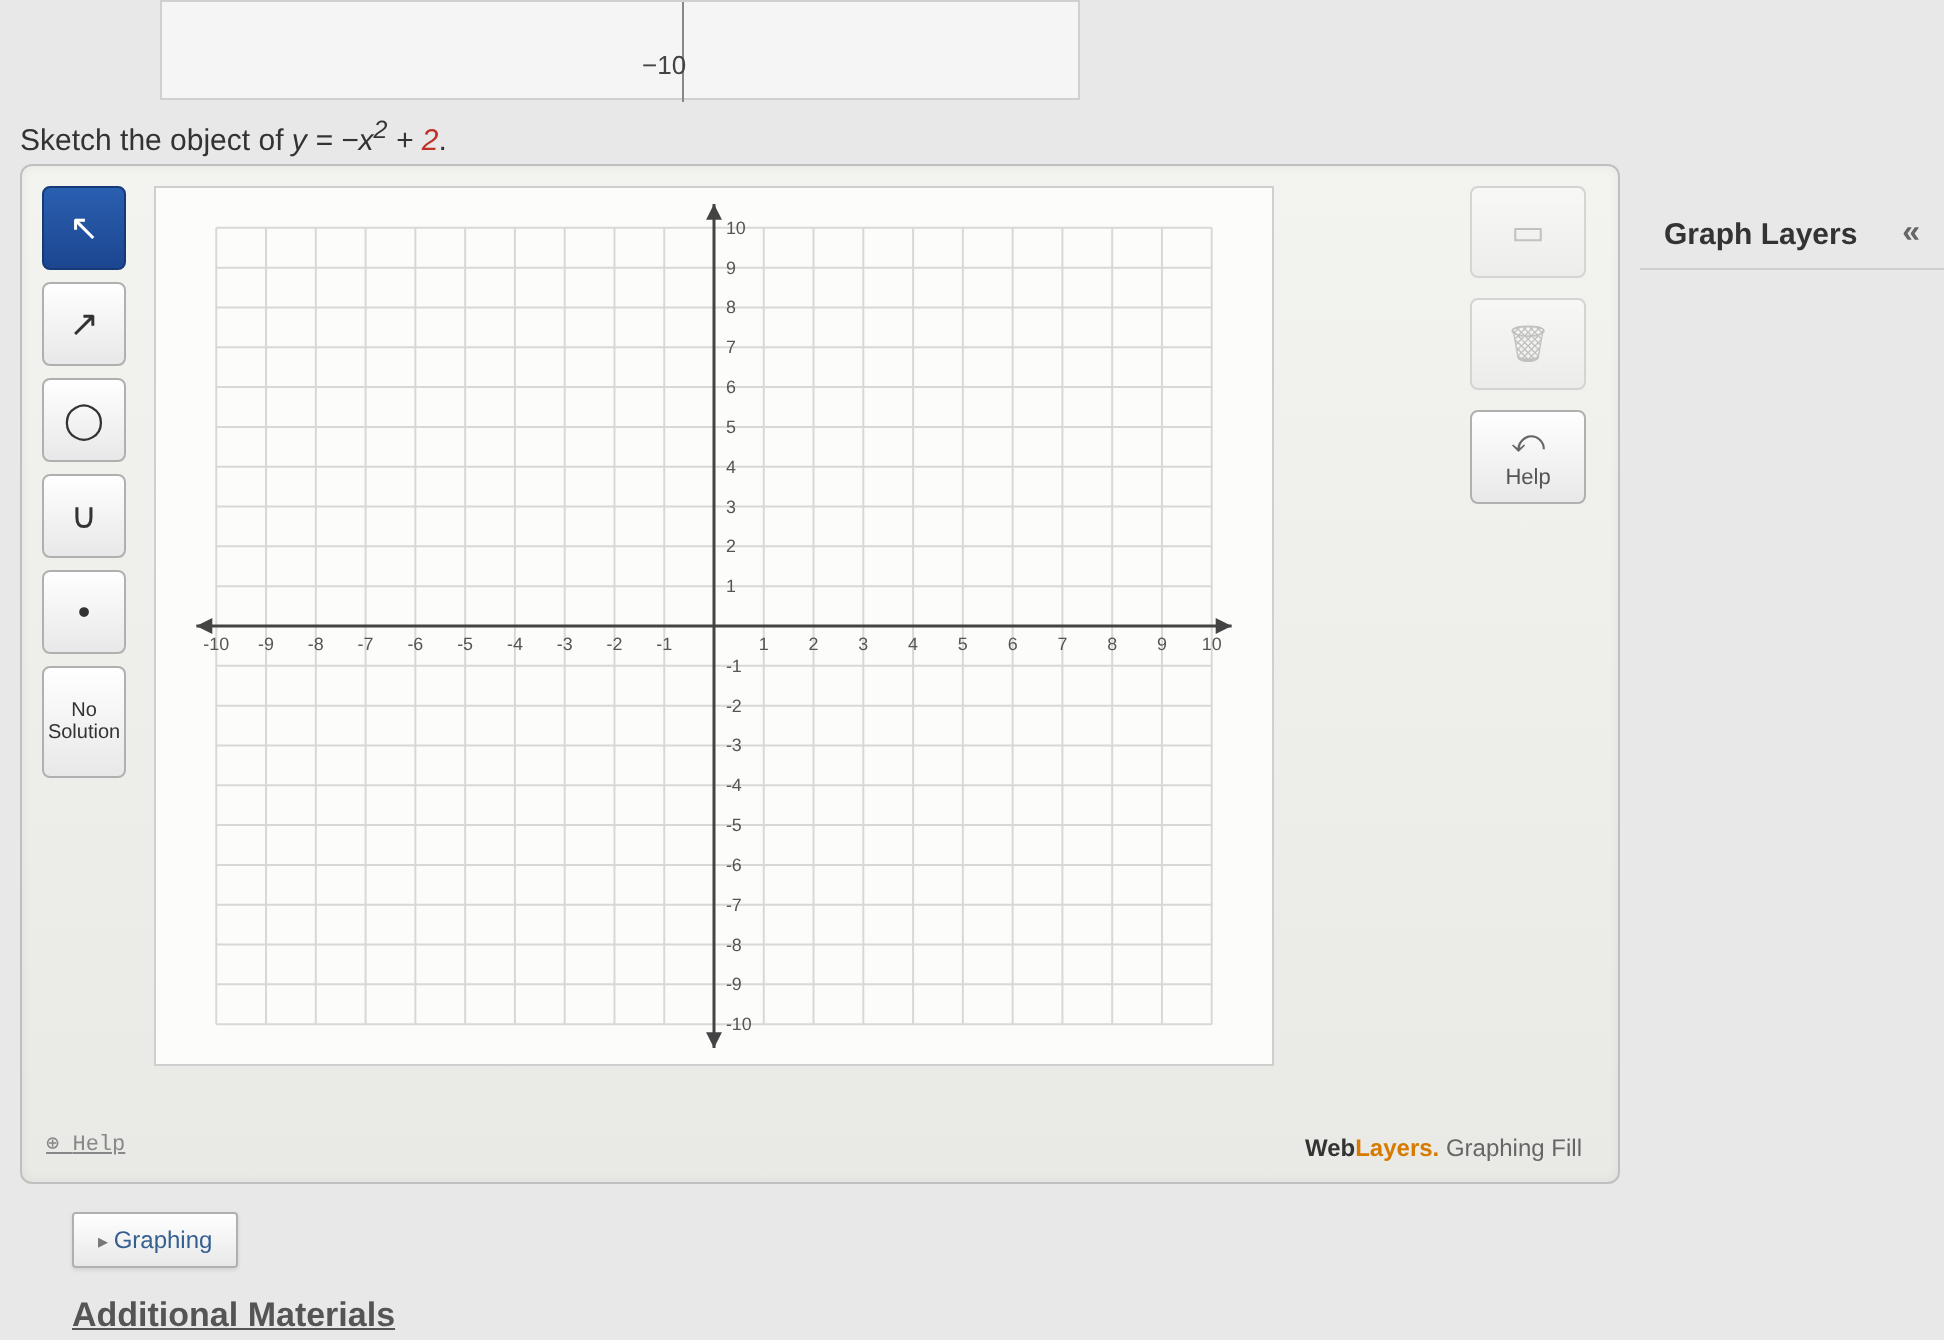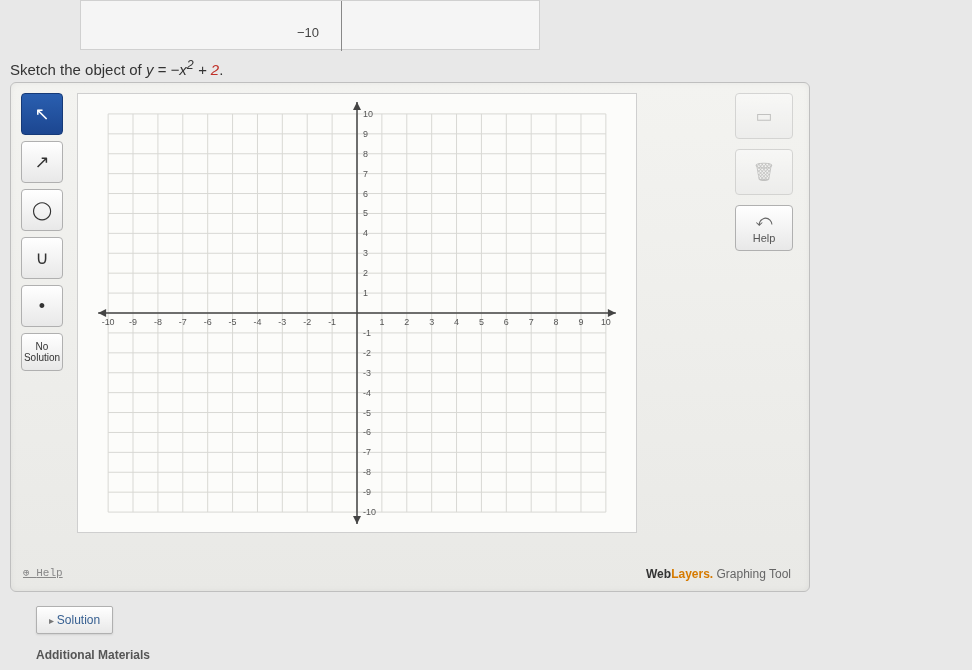--- a/index.html
+++ b/index.html
@@ -13,21 +13,21 @@
   }
   .top-fragment {
     position: absolute;
     top: 0; left: 80px;
     width: 460px; height: 50px;
     background: #f5f5f5;
     border: 1px solid #d0d0d0;
   }
   .top-fragment .axis-label {
     position: absolute;
-    left: 216px; top: 24px;
+    left: 240px; top: 24px;
     font-size: 13px; color: #444;
   }
   .top-fragment .yline {
     position:absolute; left:260px; top:0; width:1px; height:50px; background:#888;
   }
   .prompt {
     position: absolute;
     left: 10px; top: 58px;
     font-size: 15px;
     color: #333;
@@ -55,21 +55,21 @@
     border-radius: 4px;
     display: flex; align-items: center; justify-content: center;
     font-size: 18px; color: #333;
     cursor: pointer;
   }
   .tool-btn.selected {
     background: linear-gradient(#2a5fb0,#1c4690);
     border-color: #163a78;
     color: #fff;
   }
-  .tool-btn.text { font-size: 10px; line-height:1.1; text-align:center; padding:2px; height:38px; }
+  .tool-btn.text { font-size: 10px; line-height:1.1; text-align:center; padding:2px; height:56px; }
   .graph-area {
     position: absolute;
     left: 66px; top: 10px;
     width: 560px; height: 440px;
     background: #fcfcfa;
     border: 1px solid #cfcfcf;
   }
   .right-tools {
     position: absolute;
     right: 12px; top: 10px;
@@ -128,21 +128,21 @@
     padding:6px 12px;
     background: linear-gradient(#ffffff,#e8e8e8);
     border:1px solid #b0b0b0; border-radius:2px;
     font-size:12px; color:#365f91;
     cursor:pointer;
     box-shadow: 0 1px 2px rgba(0,0,0,.1);
   }
   .tutorial-btn::before { content:"▸ "; color:#777; font-size:10px;}
   .additional {
     position:absolute; left:36px; top:648px;
-    font-size:12px; font-weight:bold; color:#555;
+    font-size:17px; font-weight:bold; color:#555;text-decoration:underline;
   }
   
   .grid-svg { width:100%; height:100%; display:block; }
   .grid-svg text { font-size:9px; fill:#555; font-family:Arial; }
 </style>
 </head>
 <body>
 
 <div class="top-fragment">
   <div class="yline"></div>
@@ -283,24 +283,28 @@
       </div>
     <div class="fill-box">
       <span class="icon">⤺</span>
       <span>Help</span>
     </div>
   </div>
 
   <span class="help-link">⊕ <span>Help</span></span>
 
   <div class="brand">
-    <b>Web</b><span class="orange">Layers.</span><span> Graphing Tool</span>
+    <b>Web</b><span class="orange">Layers.</span><span> Graphing Fill</span>
   </div>
 </div>
 
 <div class="side-panel">
+  <div class="side-title">
+    <span>Graph Layers</span>
+    <span class="collapse">«</span>
+  </div>
 </div>
 
 <div class="tutorial-btn">
-  <span>Solution</span>
+  <span>Graphing</span>
 </div>
 
 <div class="additional">Additional Materials</div>
 
 </body></html>

